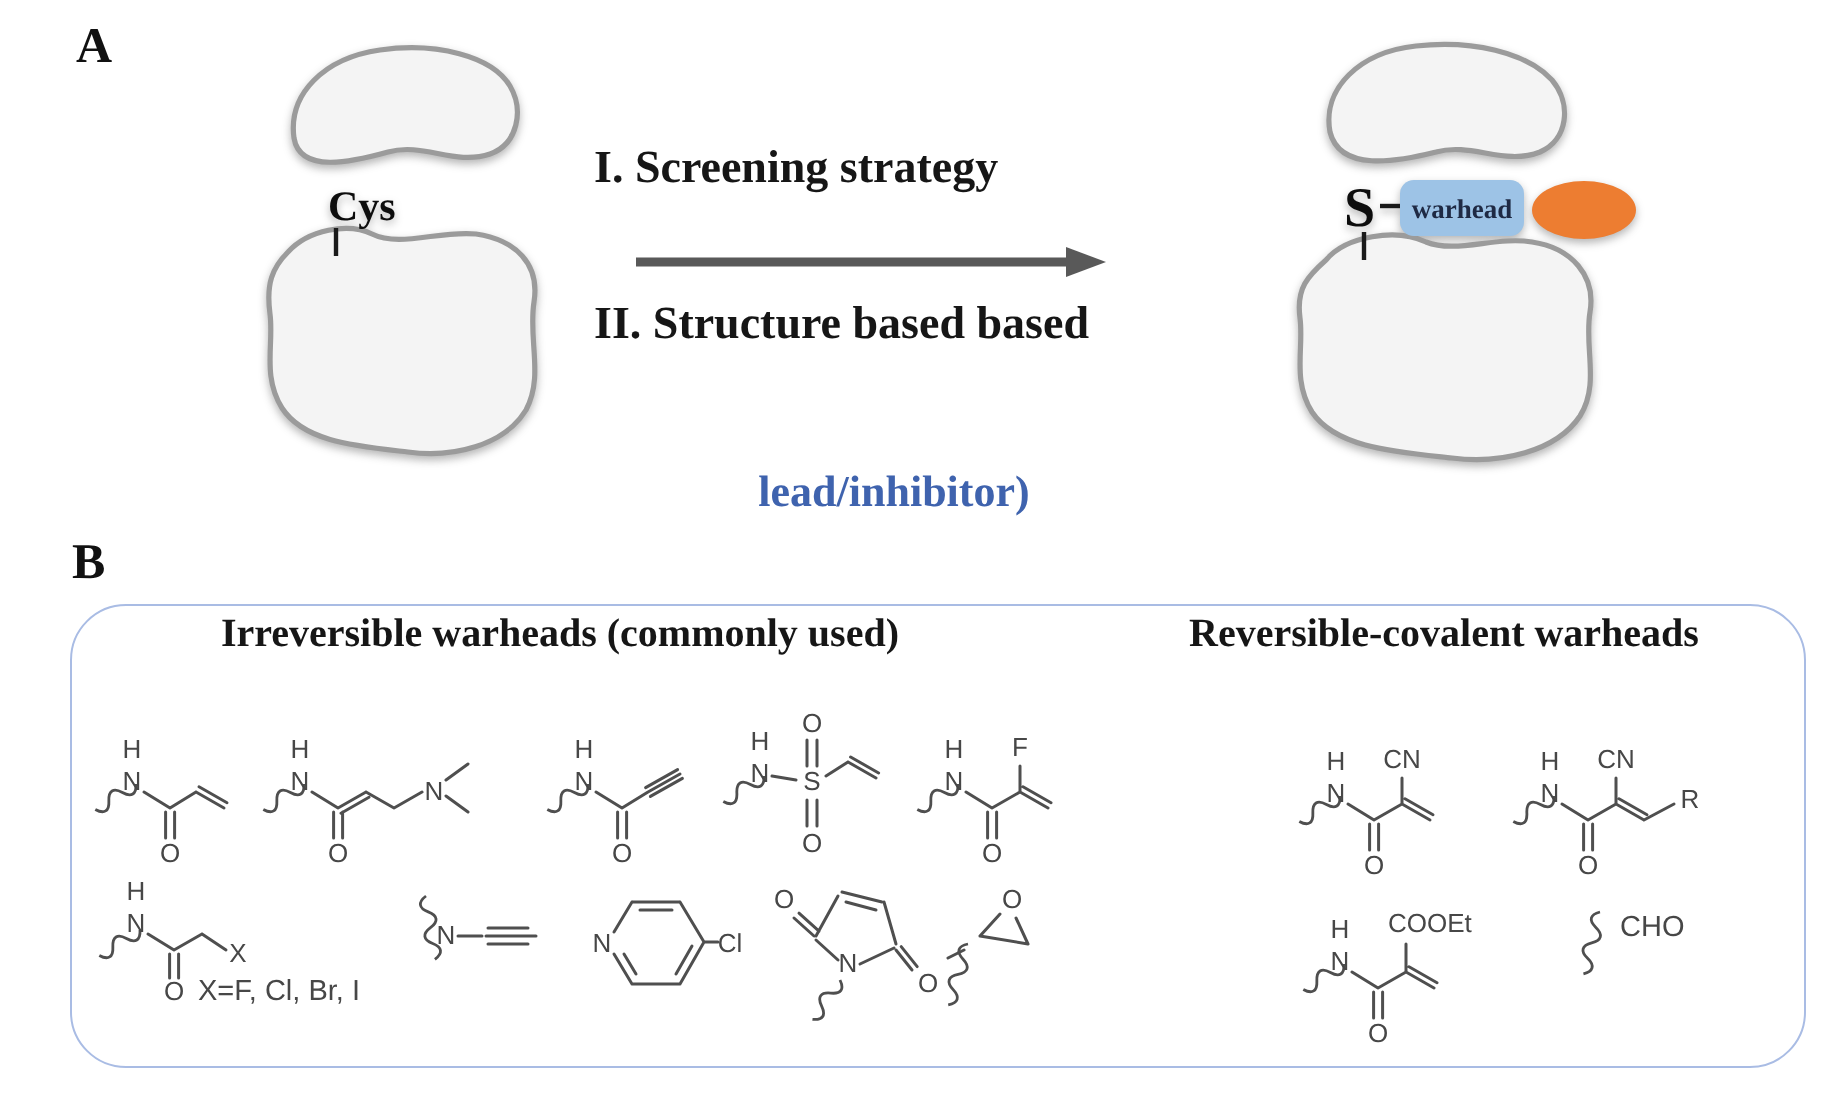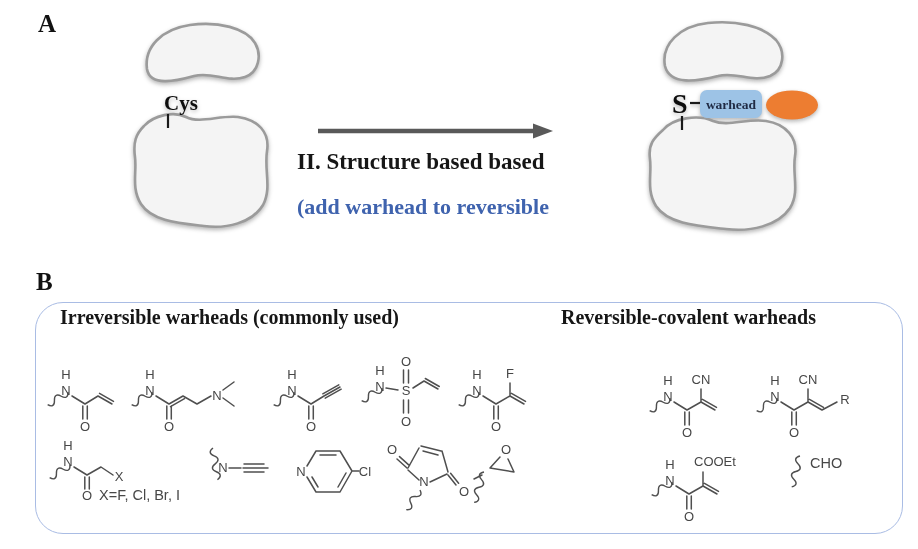--- a/index.html
+++ b/index.html
@@ -1,21 +1,21 @@
 <!DOCTYPE html>
 <html style="--accent-blue-text: #3f63ae; --warhead-box: #9dc3e6; --warhead-text: #1f2a44; --ligand-orange: #ed7d31; --panel-border: #a9bce4; --arrow-gray: #595959; --blob-fill: #f4f4f4; --blob-stroke: #9b9b9b; --bond-gray: #4f4f4f;"><head>
 <meta charset="utf-8">
 <style>
   html,body{margin:0;padding:0;background:#fff;}
   #canvas{position:relative;width:918px;height:549px;background:#fff;overflow:hidden;
           font-family:"Liberation Serif",serif;}
   .panel-label{position:absolute;font-weight:bold;font-size:25px;color:#111;}
   .step-text{position:absolute;font-weight:bold;font-size:23px;color:#161616;white-space:nowrap;}
   .step-blue{position:absolute;font-weight:bold;font-size:22px;color:var(--accent-blue-text);white-space:nowrap;}
-  .bheader{position:absolute;font-weight:bold;font-size:20px;color:#161616;text-align:left;white-space:nowrap;}
+  .bheader{position:absolute;font-weight:bold;font-size:20px;color:#161616;text-align:center;white-space:nowrap;}
   .blob{position:absolute;filter:drop-shadow(0 2px 2px rgba(90,90,90,.45));}
   .blob path.lobe{fill:var(--blob-fill);stroke:var(--blob-stroke);stroke-width:2.6;}
   .blob .mark{stroke:#1a1a1a;stroke-width:2.2;}
   .blob text{stroke:none;}
   #warheads-box{position:absolute;left:35px;top:302px;width:866px;height:230px;
                 border:1.6px solid var(--panel-border);border-radius:28px;background:#fff;}
   .chem{position:absolute;}
   .chem .b{stroke:var(--bond-gray);stroke-width:1.5;fill:none;stroke-linecap:round;}
   .chem use{stroke:var(--bond-gray);stroke-width:1.4;fill:none;}
   .chem text{font-family:"Liberation Sans",sans-serif;font-size:13px;fill:#474747;
@@ -41,26 +41,27 @@
 
   <div class="panel-label" style="left:38px;top:10px;">A</div>
 
   <svg class="blob" style="left:122px;top:14px;" width="160" height="225" viewBox="0 0 160 225">
     <path class="lobe" d="M25,55 C22,33 40,15 68,11 C96,7 124,14 133,29 C140,41 137,58 123,63 C105,69 90,57 72,62 C54,67 28,73 25,55 Z"></path>
     <path class="lobe" d="M22,112 C32,101 52,97 64,103 C78,110 98,101 116,103 C136,106 148,118 145,137 C142,156 150,174 141,191 C130,209 104,215 82,212 C56,209 30,207 19,190 C9,174 15,158 13,143 C11,128 14,120 22,112 Z"></path>
     <text class="cys" x="42" y="96">Cys</text>
     <line class="mark" x1="46" y1="100" x2="46" y2="114"></line>
   </svg>
 
+  <div class="step-text" style="left:297px;top:71px;">I. Screening strategy</div>
   <svg id="arrow-svg" width="240" height="18">
     <line x1="3" y1="9" x2="219" y2="9" stroke="var(--arrow-gray)" stroke-width="4.5"></line>
     <polygon points="218,1.5 238,9 218,16.5" fill="var(--arrow-gray)"></polygon>
   </svg>
   <div class="step-text" style="left:297px;top:149px;">II. Structure based based</div>
-  <div class="step-blue" style="left:297px;top:194px;">(add warhead to reversible</div>
+  <div class="step-blue" style="left:297px;top:233px;width:300px;text-align:center;">lead/inhibitor)</div>
 
   <svg class="blob" style="left:628px;top:14px;" width="200" height="225" viewBox="0 0 200 225">
     <path class="lobe" d="M37,52 C33,30 52,12 80,9 C108,6 135,12 148,26 C158,38 156,56 142,62 C124,69 108,57 90,62 C70,67 42,72 37,52 Z"></path>
     <path class="lobe" d="M35,116 C45,104 70,100 85,107 C100,113 120,104 138,107 C158,110 170,124 167,142 C164,160 172,178 162,194 C150,212 122,218 98,215 C70,212 40,210 28,192 C18,176 24,160 22,145 C20,130 26,124 35,116 Z"></path>
     <ellipse cx="164" cy="91" rx="26" ry="14.5" fill="var(--ligand-orange)" stroke="none"></ellipse>
     <rect x="72" y="76" width="62" height="28" rx="7" fill="var(--warhead-box)" stroke="none"></rect>
     <text class="whd" x="103" y="95">warhead</text>
     <text class="sbig" x="44" y="99">S</text>
     <line class="mark" x1="54" y1="102" x2="54" y2="116"></line>
     <line class="mark" x1="62" y1="89" x2="72" y2="89"></line>

